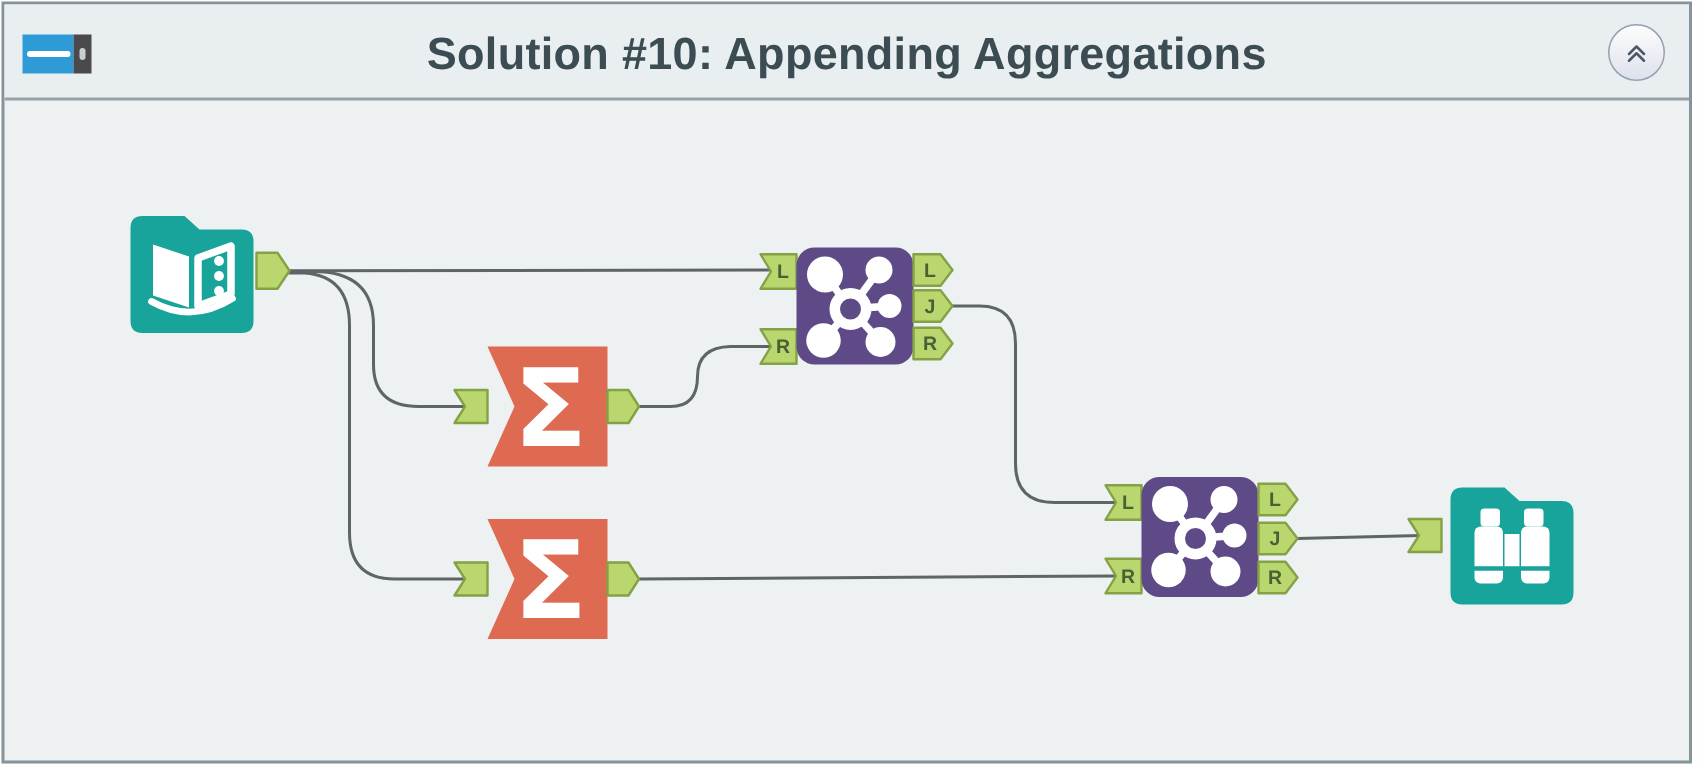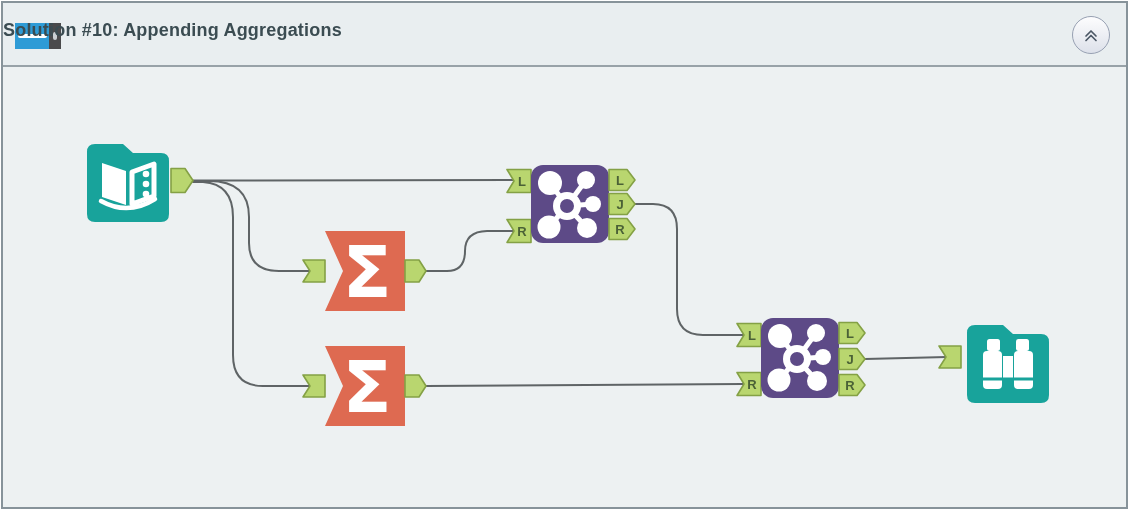--- a/index.html
+++ b/index.html
@@ -1,19 +1,19 @@
 <!DOCTYPE html>
 <html><head>
 <meta charset="utf-8">
 <style>
   html,body{margin:0;padding:0;background:#ffffff;font-family:"Liberation Sans",sans-serif;}
   .stage{position:relative;width:1131px;height:512px;background:#ffffff;overflow:hidden;}
   .window{position:absolute;left:1px;top:1px;width:1123px;height:504px;border:2px solid #87939A;background:#EDF1F2;}
   .titlebar{position:absolute;top:0;left:0;width:100%;height:62px;background:#E9EEF0;border-bottom:2px solid #98A2A8;}
-  .title{position:absolute;left:0;right:0;top:17px;text-align:left;font-size:18px;font-weight:bold;
+  .title{position:absolute;left:0;right:0;top:17px;text-align:center;font-size:30px;font-weight:bold;
          color:#3B4C52;letter-spacing:.2px;}
   
   .toggle{position:absolute;left:12px;top:20px;width:46px;height:26px;cursor:pointer;}
   .toggle-blue{position:absolute;left:0;top:0;width:34px;height:26px;background:#2E9BD6;}
   .toggle-bar{position:absolute;left:3px;top:11px;width:29px;height:4px;background:#ffffff;border-radius:2px;}
   .toggle-dark{position:absolute;left:34px;top:0;width:12px;height:26px;background:#4A4A4C;}
   .toggle-knob{position:absolute;left:38px;top:9px;width:4px;height:8px;background:#C9CED2;border-radius:2px;}
   
   .collapse-btn{position:absolute;right:16px;top:13px;width:36px;height:36px;border-radius:50%;
     background:linear-gradient(#fdfdfe,#dde1ea);border:1px solid #97A0B2;cursor:pointer;

